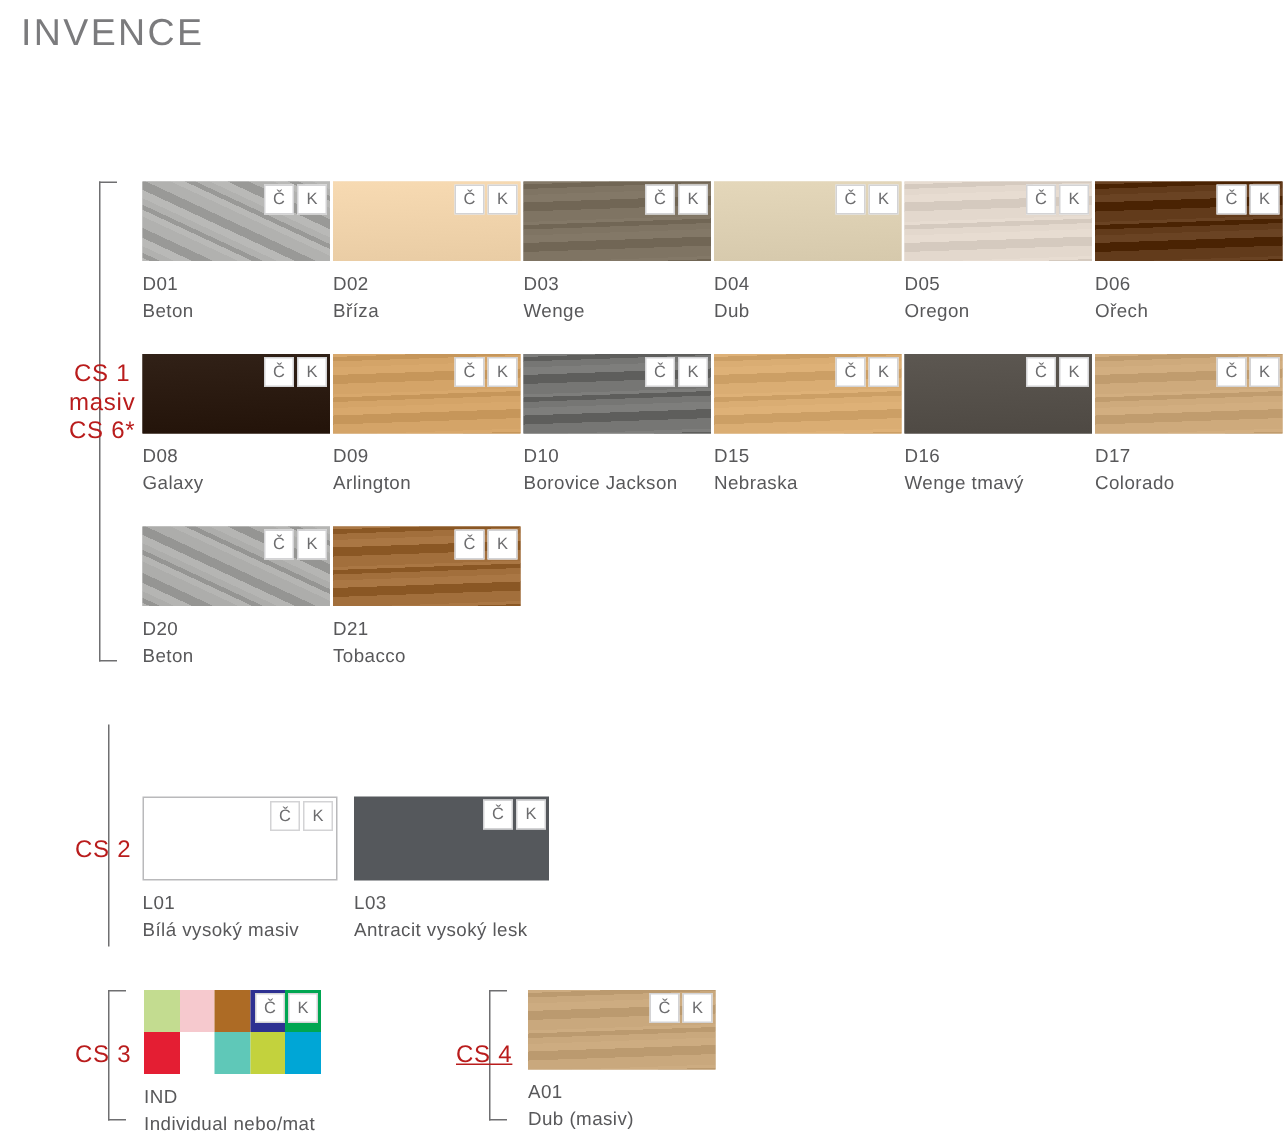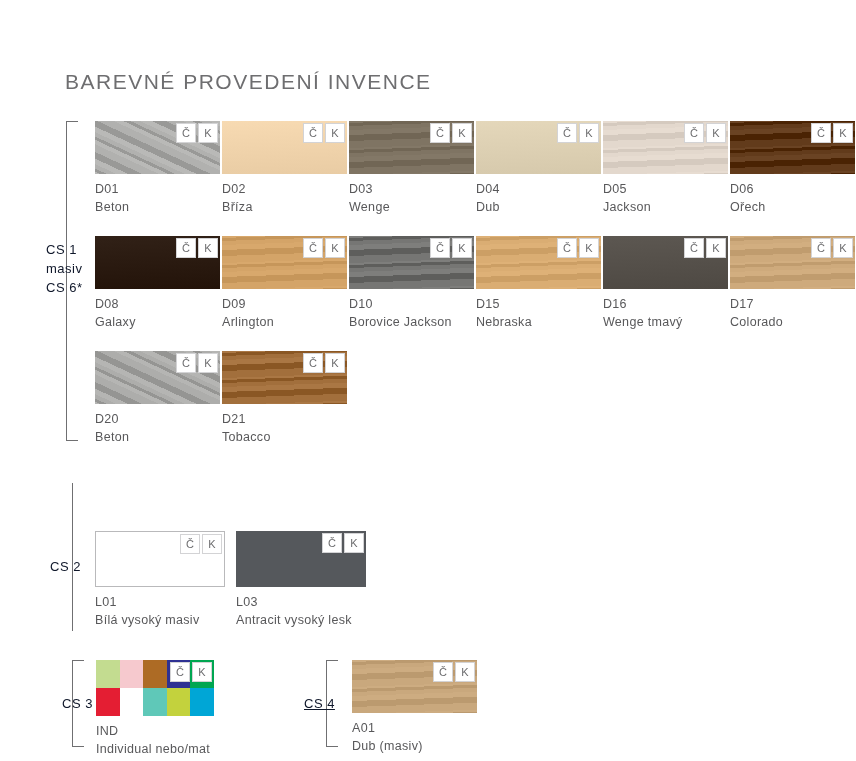--- a/index.html
+++ b/index.html
@@ -32,22 +32,22 @@
     background:#6f6f71;
   }
   .bracket .tick{
     position:absolute;left:0;width:12px;height:1px;background:#6f6f71;
   }
   .bracket .tick.top{top:0;}
   .bracket .tick.bot{bottom:0;}
 
   .bracket-label{
     position:absolute;
-    font-size:13px;letter-spacing:.5px;color:#0f172a;
-    line-height:19px;text-align:left;
+    font-size:16px;letter-spacing:.5px;color:#b91c1c;
+    line-height:19px;text-align:center;
   }
 
   
   .cell{position:absolute;}
   .chip{
     position:relative;
     width:125px;height:53px;
     overflow:hidden;
   }
   .chip.wide{width:130px;height:56px;}
@@ -85,21 +85,21 @@
     grid-template-columns:repeat(5,1fr);
     grid-template-rows:repeat(2,1fr);
   }
   .indgrid i{display:block;}
 </style>
 </head>
 <body>
 
 <div class="page">
 
-  <div class="section-title">BAREVNÉ PROVEDENÍ INVENCE</div>
+  <div class="brand-title">INVENCE</div>
 
   <div class="bracket" style="left:66px;top:121px;width:12px;height:320px;">
     <div class="vline"></div>
     <div class="tick top"></div>
     <div class="tick bot"></div>
   </div>
   <div class="bracket-label" style="left:46px;top:240px;">
     <div>CS 1</div>
     <div>masiv</div>
     <div>CS 6*</div>
@@ -146,21 +146,21 @@
     <div class="chip-name">Dub</div>
   </div>
   <div class="cell" style="left:603px;top:121px;">
     <div class="chip" style="background-color: rgb(222, 211, 200); background-image: repeating-linear-gradient(178deg, rgb(231, 220, 209) 0px, rgb(231, 220, 209) 2px, rgb(213, 202, 191) 2px, rgb(213, 202, 191) 5px, rgb(227, 216, 205) 5px, rgb(227, 216, 205) 9px, rgb(231, 220, 209) 9px, rgb(231, 220, 209) 14px, rgb(213, 202, 191) 14px, rgb(213, 202, 191) 20px, rgb(227, 216, 205) 20px, rgb(227, 216, 205) 27px, rgb(231, 220, 209) 27px, rgb(231, 220, 209) 29px, rgb(213, 202, 191) 29px, rgb(213, 202, 191) 32px, rgb(227, 216, 205) 32px, rgb(227, 216, 205) 36px, rgb(231, 220, 209) 36px, rgb(231, 220, 209) 41px, rgb(213, 202, 191) 41px, rgb(213, 202, 191) 47px, rgb(227, 216, 205) 47px, rgb(227, 216, 205) 54px, rgb(231, 220, 209) 54px, rgb(231, 220, 209) 56px, rgb(213, 202, 191) 56px, rgb(213, 202, 191) 59px);">
       <div class="badges">
         <div class="badge">Č</div>
         <div class="badge">K</div>
       </div>
     </div>
     <div class="chip-code">D05</div>
-    <div class="chip-name">Jackson</div>
+    <div class="chip-name">Oregon</div>
   </div>
   <div class="cell" style="left:730px;top:121px;">
     <div class="chip" style="background-color: rgb(90, 51, 19); background-image: repeating-linear-gradient(178deg, rgb(106, 67, 35) 0px, rgb(106, 67, 35) 2px, rgb(74, 35, 3) 2px, rgb(74, 35, 3) 5px, rgb(98, 59, 27) 5px, rgb(98, 59, 27) 9px, rgb(106, 67, 35) 9px, rgb(106, 67, 35) 14px, rgb(74, 35, 3) 14px, rgb(74, 35, 3) 20px, rgb(98, 59, 27) 20px, rgb(98, 59, 27) 27px, rgb(106, 67, 35) 27px, rgb(106, 67, 35) 29px, rgb(74, 35, 3) 29px, rgb(74, 35, 3) 32px, rgb(98, 59, 27) 32px, rgb(98, 59, 27) 36px, rgb(106, 67, 35) 36px, rgb(106, 67, 35) 41px, rgb(74, 35, 3) 41px, rgb(74, 35, 3) 47px, rgb(98, 59, 27) 47px, rgb(98, 59, 27) 54px, rgb(106, 67, 35) 54px, rgb(106, 67, 35) 56px, rgb(74, 35, 3) 56px, rgb(74, 35, 3) 59px);">
       <div class="badges">
         <div class="badge">Č</div>
         <div class="badge">K</div>
       </div>
     </div>
     <div class="chip-code">D06</div>
     <div class="chip-name">Ořech</div>
@@ -274,21 +274,21 @@
     </div>
     <div class="chip-code">L03</div>
     <div class="chip-name">Antracit vysoký lesk</div>
   </div>
 
   <div class="bracket" style="left:72px;top:660px;width:12px;height:87px;">
     <div class="vline"></div>
     <div class="tick top"></div>
     <div class="tick bot"></div>
   </div>
-  <div class="bracket-label" style="left:62px;top:694px;">
+  <div class="bracket-label" style="left:50px;top:694px;">
     <div>CS 3</div>
   </div>
 
   <div class="cell" style="left:96px;top:660px;">
     <div class="indgrid">
       <i style="background: rgb(195, 220, 144);"></i>
         <i style="background: rgb(246, 201, 206);"></i>
         <i style="background: rgb(173, 107, 37);"></i>
         <i style="background: rgb(46, 49, 146);"></i>
         <i style="background: rgb(0, 166, 81);"></i>

